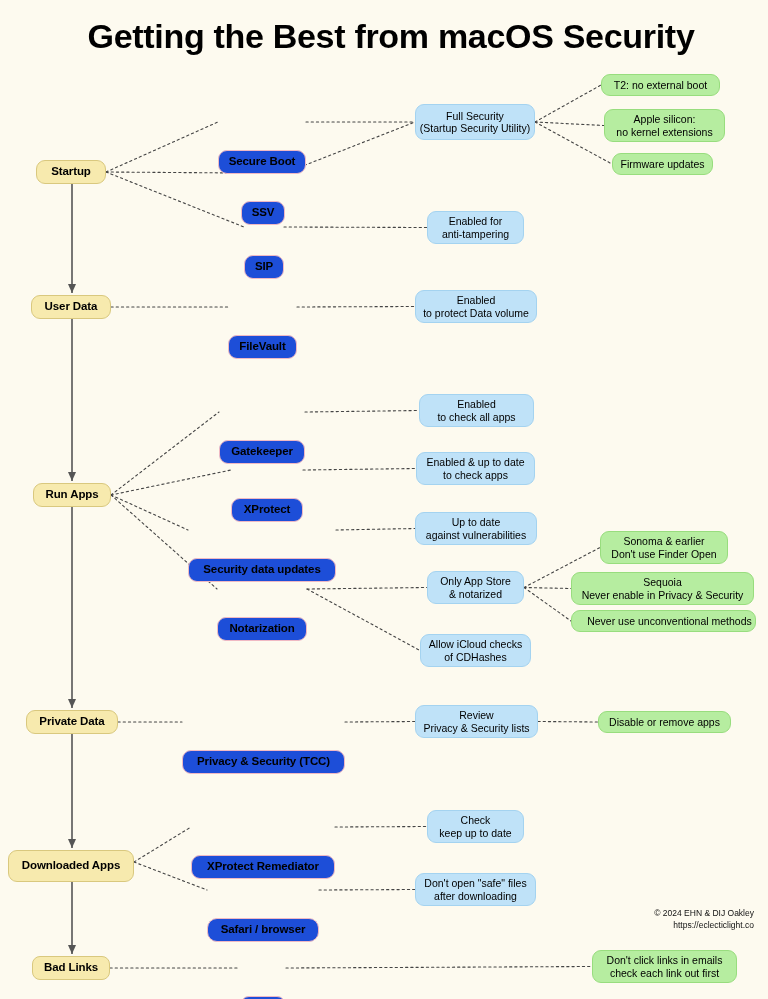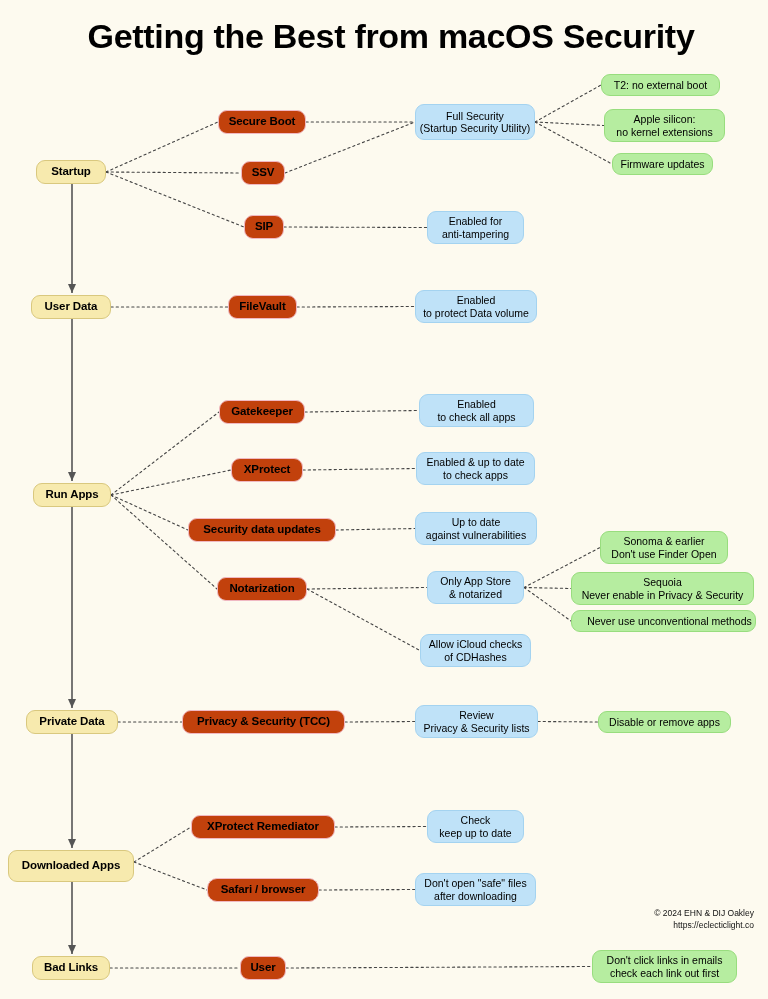--- a/index.html
+++ b/index.html
@@ -26,25 +26,26 @@
     z-index:2;
   }
   .stage-node{
     background:#f7eaae;
     border:1px solid #d9c87e;
     font-weight:bold;
     font-size:11.5px;
     letter-spacing:-.1px;
   }
   .mech-node{
-    background:#c2410c;
+    background:#1d4ed8;
     border:1px solid #f0b9c3;
     font-weight:bold;
     font-size:11.5px;
     letter-spacing:-.1px;
+    margin-top:40px;
   }
   .action-node{
     background:#bfe2f8;
     border:1px solid #a4d3f0;
     font-weight:normal;
     font-size:10.5px;
   }
   .note-node{
     background:#b6eda0;
     border:1px solid #98dd7e;
@@ -163,17 +164,17 @@
     <div class="node action-node" style="left: 415px; top: 705px; width: 123px; height: 33px;">Review
 Privacy &amp; Security lists</div>
     <div class="node note-node" style="left: 598px; top: 711px; width: 133px; height: 22px;">Disable or remove apps</div>
     <div class="node stage-node" style="left: 8px; top: 850px; width: 126px; height: 32px;">Downloaded Apps</div>
     <div class="node mech-node" style="left: 191px; top: 815px; width: 144px; height: 24px;">XProtect Remediator</div>
     <div class="node action-node" style="left: 427px; top: 810px; width: 97px; height: 33px;">Check
 keep up to date</div>
     <div class="node mech-node" style="left: 207px; top: 878px; width: 112px; height: 24px; border-radius: 10px;">Safari / browser</div>
     <div class="node action-node" style="left: 415px; top: 873px; width: 121px; height: 33px;">Don't open "safe" files
 after downloading</div>
-    <div class="node stage-node" style="left: 32px; top: 956px; width: 78px; height: 24px;">Bad Links</div>
+    <div class="node stage-node" style="left: 32px; top: 956px; width: 78px; height: 24px; border-radius: 8px;">Bad Links</div>
     <div class="node mech-node" style="left: 240px; top: 956px; width: 46px; height: 24px;">User</div>
     <div class="node note-node" style="left: 592px; top: 950px; width: 145px; height: 33px;">Don't click links in emails
 check each link out first</div>
   </div>
 
 </body></html>

